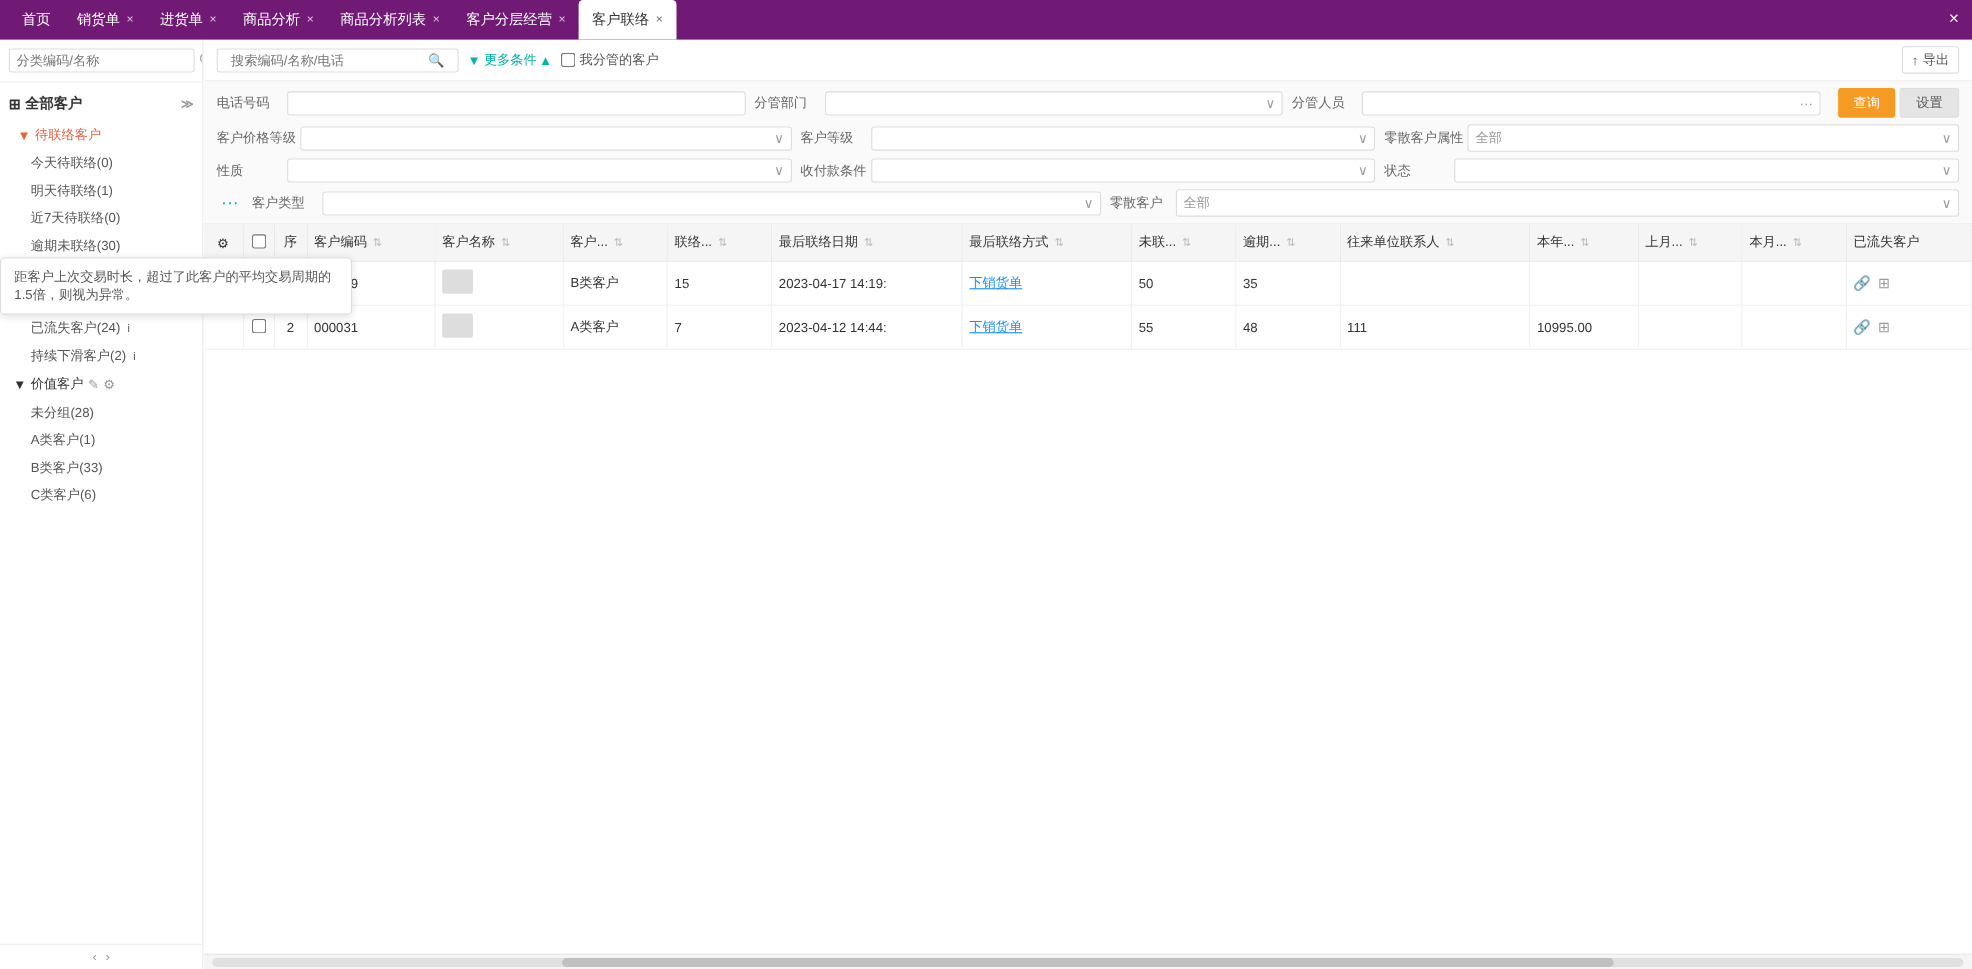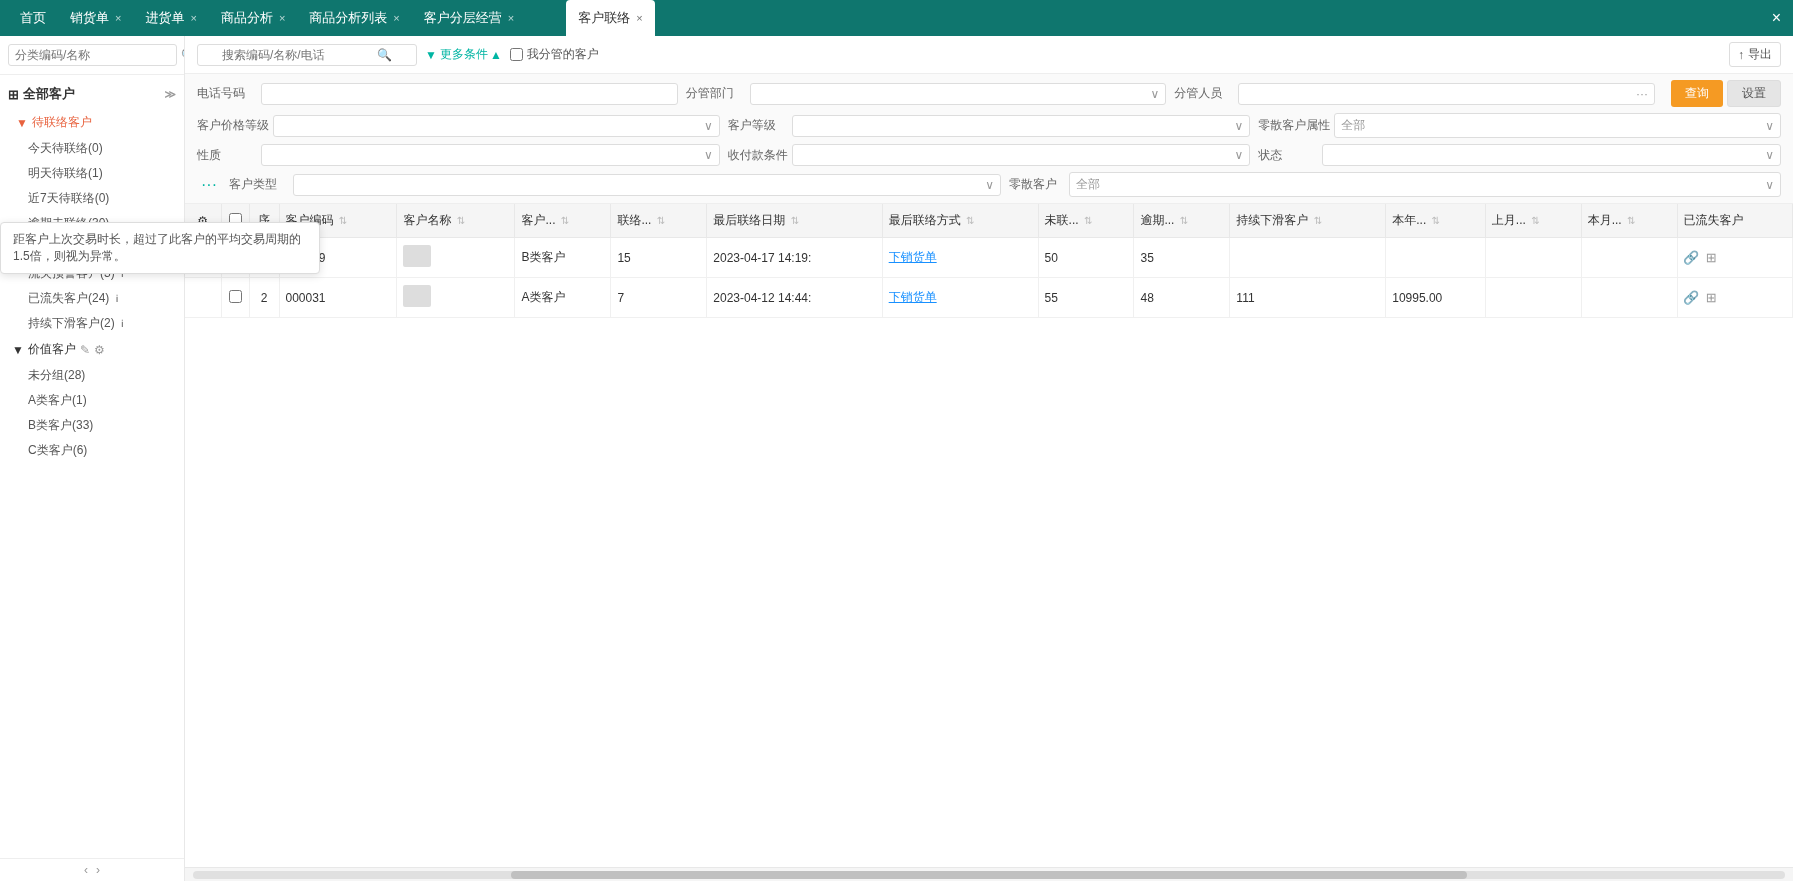--- a/index.html
+++ b/index.html
@@ -2,40 +2,39 @@
 <html><head>
   <meta charset="utf-8">
   <style>
     * { box-sizing: border-box; margin: 0; padding: 0; }
     body { font-family: 'Microsoft YaHei', Arial, sans-serif; font-size: 12px; background: #f5f5f5; color: #333; overflow: hidden; }
 
     
     .top-nav {
       display: flex;
       align-items: center;
-      background: #0f766e;
+      background: #701a75;
       height: 36px;
       padding: 0 8px;
       position: relative;
     }
     .nav-tab {
       display: flex;
       align-items: center;
       padding: 0 12px;
       height: 36px;
       color: #fff;
       font-size: 13px;
       cursor: pointer;
       white-space: nowrap;
     }
     .nav-tab.active {
       background: #fff;
       color: #333;
       border-radius: 4px 4px 0 0;
-      margin-left: 40px;
     }
     .nav-tab .close-x {
       margin-left: 6px;
       font-size: 11px;
       opacity: 0.7;
     }
     .nav-close-all {
       position: absolute;
       right: 12px;
       color: #fff;
@@ -146,21 +145,21 @@
       align-items: center;
       padding: 6px 12px;
       border-bottom: 1px solid #eee;
       gap: 8px;
     }
     .search-box {
       display: flex;
       align-items: center;
       border: 1px solid #ddd;
       border-radius: 3px;
-      padding: 3px 24px;
+      padding: 3px 12px;
       width: 220px;
     }
     .search-box input {
       border: none;
       outline: none;
       font-size: 12px;
       flex: 1;
     }
     .search-box .s-icon { color: #f59a23; margin-left: 4px; }
     .more-conditions {
@@ -363,21 +362,21 @@
       width: 36px;
       padding: 2px 4px;
       text-align: center;
       font-size: 12px;
     }
 
     
     .tooltip-popup {
       position: absolute;
       left: 0;
-      top: 222px;
+      top: 234px;
       background: #fff;
       border: 1px solid #ddd;
       border-radius: 4px;
       padding: 8px 12px;
       font-size: 12px;
       color: #555;
       z-index: 100;
       box-shadow: 0 2px 8px rgba(0,0,0,0.12);
       max-width: 320px;
     }
@@ -690,21 +689,21 @@
             </th>
             <th class="sort-col">
               <span>未联...</span>
               <span class="col-sort">⇅</span>
             </th>
             <th class="sort-col">
               <span>逾期...</span>
               <span class="col-sort">⇅</span>
             </th>
             <th class="sort-col">
-              <span>持续下滑客户</span>
+              <span>往来单位联系人</span>
               <span class="col-sort">⇅</span>
             </th>
             <th class="sort-col">
               <span>本年...</span>
               <span class="col-sort">⇅</span>
             </th>
             <th class="sort-col">
               <span>上月...</span>
               <span class="col-sort">⇅</span>
             </th>

